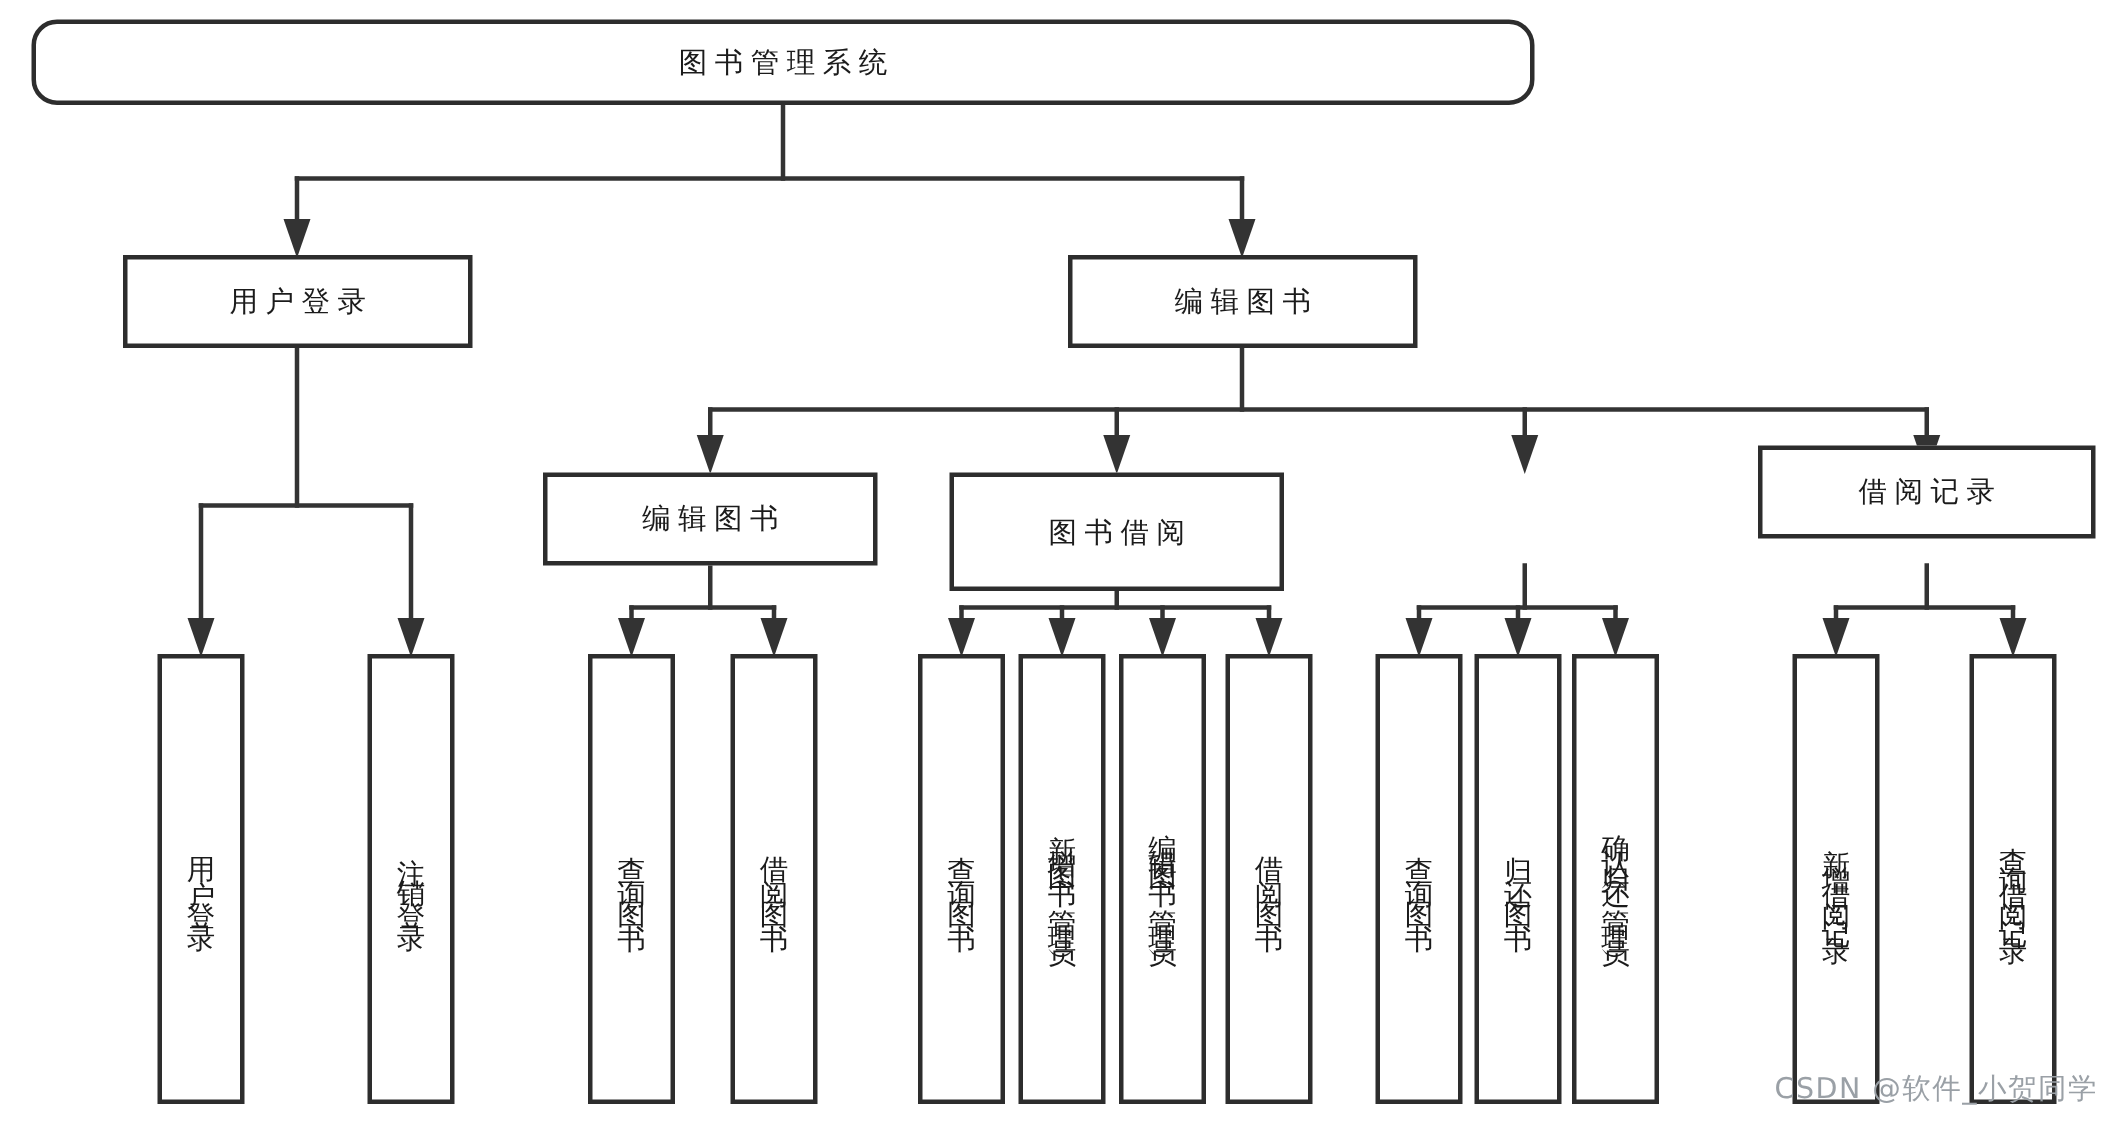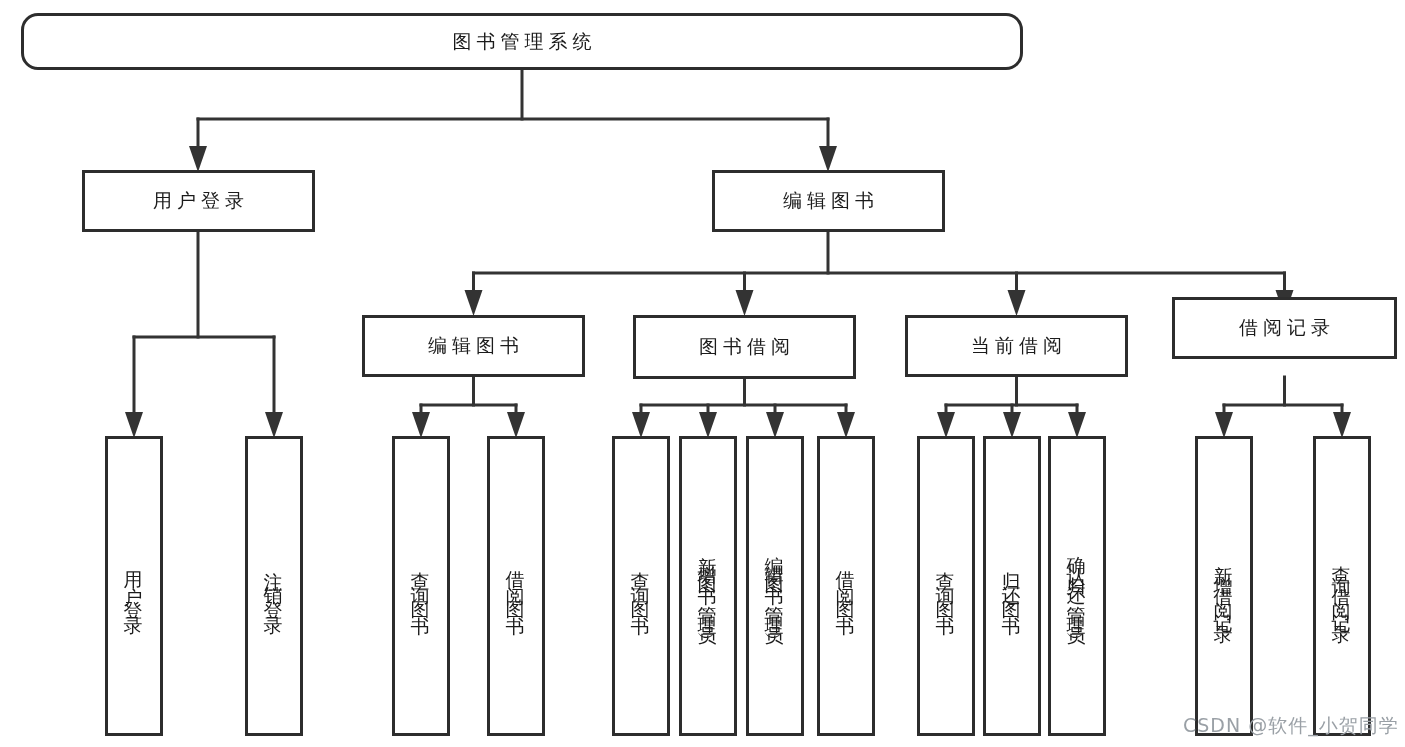--- a/index.html
+++ b/index.html
@@ -34,21 +34,21 @@
     white-space:normal;
   }
   .vbox.ls-short{letter-spacing:15px;}
   .vbox.ls-med{letter-spacing:12px;}
   .vbox.ls-long{letter-spacing:10px;}
   
   #root-box        {left:21px;  top:13px;  width:1002px; height:57px;border-radius:17px;}
   #l2-user-login   {left:82px;  top:170px; width:233px;  height:62px;}
   #l2-book-mgmt    {left:712px; top:170px; width:233px;  height:62px;}
   #l3-new-book     {left:362px; top:315px; width:223px;  height:62px;}
-  #l3-book-borrow  {left:633px; top:315px; width:223px;  height:64px;}
+  #l3-book-borrow  {left:633px; top:315px; width:223px;  height:79px;}
   #l3-current      {left:905px; top:315px; width:223px;  height:62px;}
   #l3-record       {left:1172px;top:297px; width:225px;  height:62px;}
   .leaf{top:436px;width:58px;height:300px;}
   #a1{left:105px;} #a2{left:245px;}
   #b1{left:392px;} #b2{left:487px;}
   #c1{left:612px;} #c2{left:679px;} #c3{left:746px;} #c4{left:817px;}
   #d1{left:917px;} #d2{left:983px;} #d3{left:1048px;}
   #e1{left:1195px;} #e2{left:1313px;}
   #watermark{
     position:absolute;
@@ -120,21 +120,20 @@
       <polygon points="1333,412 1351,412 1342,438" fill="#333333"></polygon>
     </svg>
 
   <div class="box" id="root-box">图书管理系统</div>
 
   <div class="box" id="l2-user-login">用户登录</div>
   <div class="box" id="l2-book-mgmt">编辑图书</div>
 
   <div class="box" id="l3-new-book">编辑图书</div>
   <div class="box" id="l3-book-borrow">图书借阅</div>
-  <div class="box" id="l3-current">当前借阅</div>
   <div class="box" id="l3-record">借阅记录</div>
 
   <div class="box vbox leaf ls-short" id="a1">用户登录</div>
   <div class="box vbox leaf ls-short" id="a2">注销登录</div>
 
   <div class="box vbox leaf ls-short" id="b1">查询图书</div>
   <div class="box vbox leaf ls-short" id="b2">借阅图书</div>
 
   <div class="box vbox leaf ls-short" id="c1">查询图书</div>
   <div class="box vbox leaf ls-long" id="c2">新增图书（管理员）</div>

